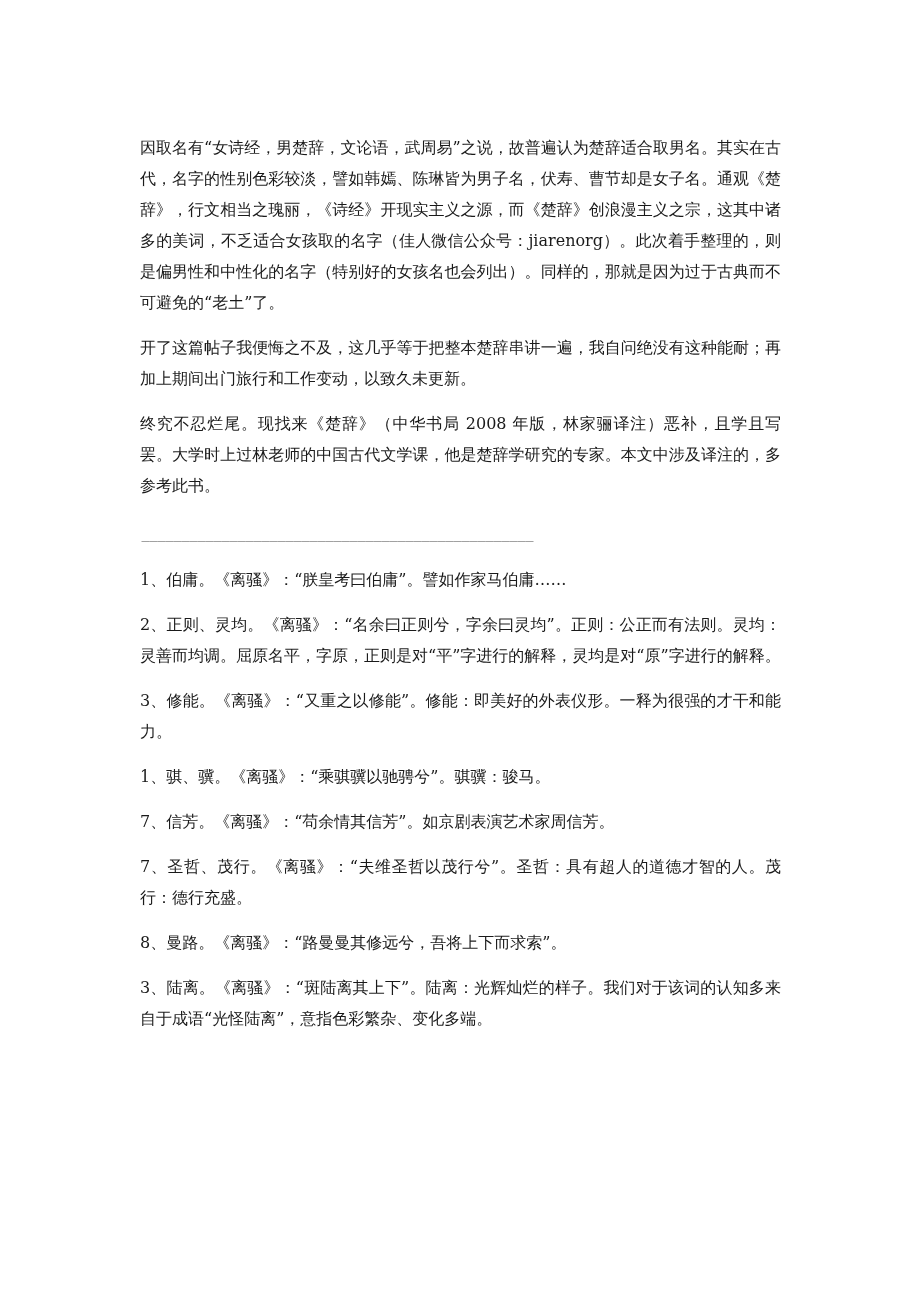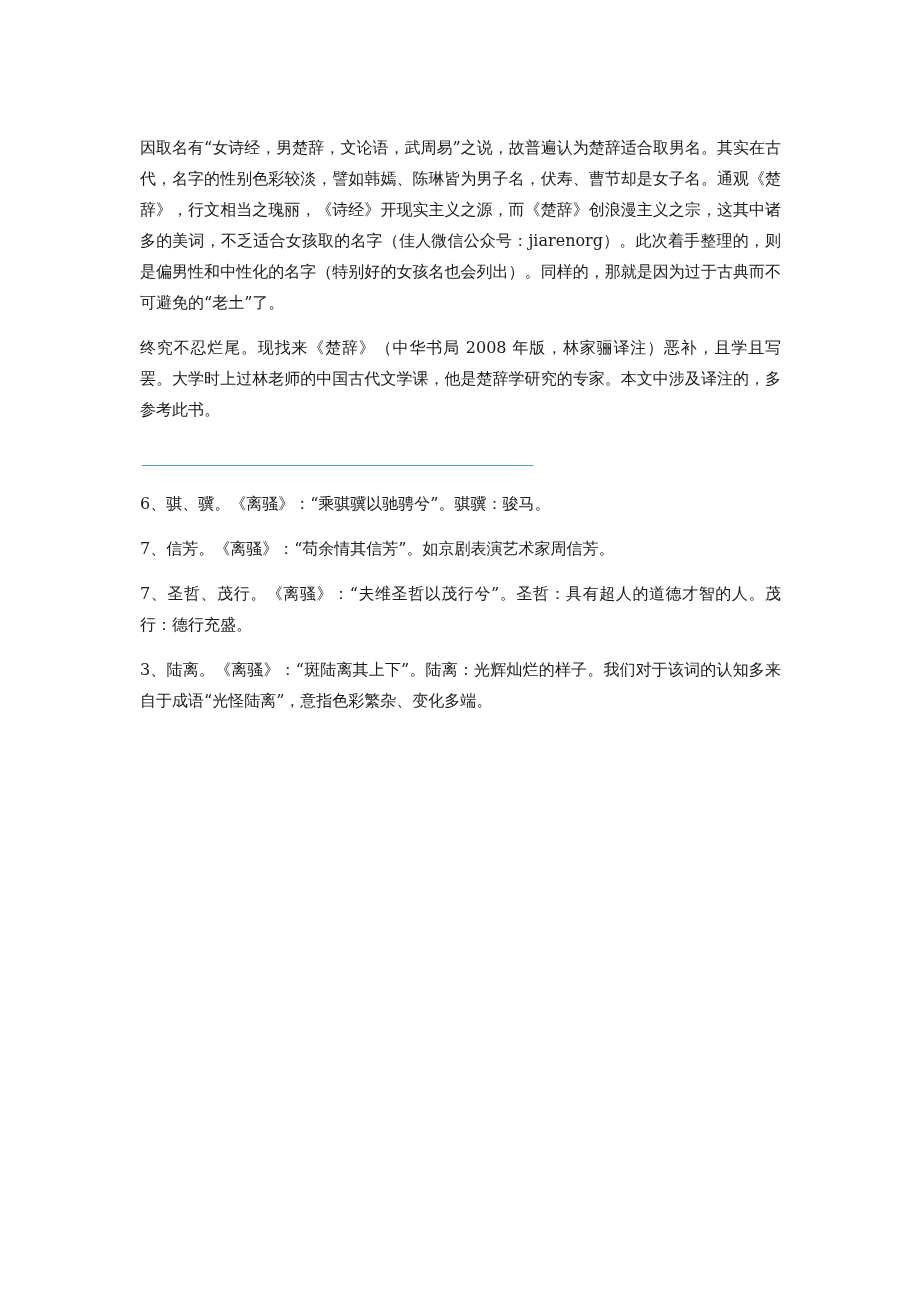--- a/index.html
+++ b/index.html
@@ -27,32 +27,37 @@
     margin: 0 4px 14px 0;
     text-align: justify;
     word-break: break-word;
   }
   .divider {
     margin: 16px 0 16px 0;
     white-space: nowrap;
     overflow: hidden;
     max-width: 395px;
     letter-spacing: 0;
-    color: #0369a1;
+    color: #737373;
     text-align: center;
   }
 </style>
 </head>
 <body>
 
 <div class="page">
 
   <p class="para">因取名有“女诗经，男楚辞，文论语，武周易”之说，故普遍认为楚辞适合取男名。其实在古代，名字的性别色彩较淡，譬如韩嫣、陈琳皆为男子名，伏寿、曹节却是女子名。通观《楚辞》，行文相当之瑰丽，《诗经》开现实主义之源，而《楚辞》创浪漫主义之宗，这其中诸多的美词，不乏适合女孩取的名字（佳人微信公众号：jiarenorg）。此次着手整理的，则是偏男性和中性化的名字（特别好的女孩名也会列出）。同样的，那就是因为过于古典而不可避免的“老土”了。</p>
+  <p class="para">开了这篇帖子我便悔之不及，这几乎等于把整本楚辞串讲一遍，我自问绝没有这种能耐；再加上期间出门旅行和工作变动，以致久未更新。</p>
   <p class="para">终究不忍烂尾。现找来《楚辞》（中华书局 2008 年版，林家骊译注）恶补，且学且写罢。大学时上过林老师的中国古代文学课，他是楚辞学研究的专家。本文中涉及译注的，多参考此书。</p>
 
   <p class="para divider">_________________________________________________</p>
 
-  <p class="para">6、骐、骥。《离骚》：“乘骐骥以驰骋兮”。骐骥：骏马。</p>
+  <p class="para">1、伯庸。《离骚》：“朕皇考曰伯庸”。譬如作家马伯庸……</p>
+  <p class="para">2、正则、灵均。《离骚》：“名余曰正则兮，字余曰灵均”。正则：公正而有法则。灵均：灵善而均调。屈原名平，字原，正则是对“平”字进行的解释，灵均是对“原”字进行的解释。</p>
+  <p class="para">3、修能。《离骚》：“又重之以修能”。修能：即美好的外表仪形。一释为很强的才干和能力。</p>
+  <p class="para">1、骐、骥。《离骚》：“乘骐骥以驰骋兮”。骐骥：骏马。</p>
   <p class="para">7、信芳。《离骚》：“苟余情其信芳”。如京剧表演艺术家周信芳。</p>
   <p class="para">7、圣哲、茂行。《离骚》：“夫维圣哲以茂行兮”。圣哲：具有超人的道德才智的人。茂行：德行充盛。</p>
+  <p class="para">8、曼路。《离骚》：“路曼曼其修远兮，吾将上下而求索”。</p>
   <p class="para">3、陆离。《离骚》：“斑陆离其上下”。陆离：光辉灿烂的样子。我们对于该词的认知多来自于成语“光怪陆离”，意指色彩繁杂、变化多端。</p>
 
 </div>
 
 </body></html>

